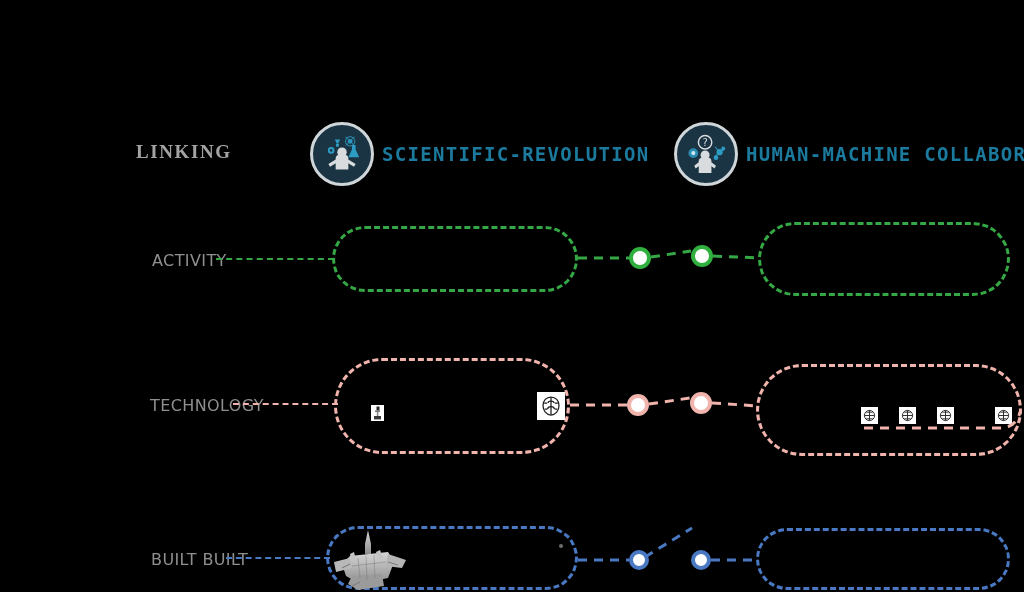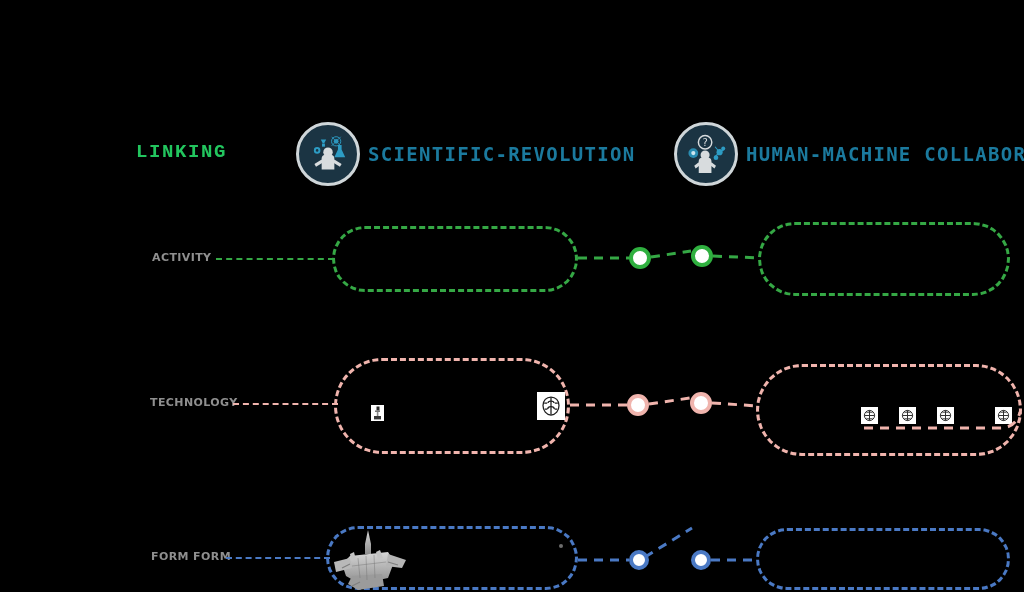--- a/index.html
+++ b/index.html
@@ -6,40 +6,40 @@
   body{
     width:1024px;height:592px;position:relative;overflow:hidden;
     font-family:"DejaVu Sans Mono","Liberation Mono",monospace;
   }
   .stage{position:absolute;inset:0;}
 
   
   .linking-label{
     position:absolute;left:136px;top:141px;
     font-size:19px;font-weight:700;letter-spacing:1.6px;
-    color:#22c55e;
-    font-family:Liberation Mono, monospace;
+    color:#a3a3a3;
+    font-family:Liberation Serif, serif;
   }
   .col-head{position:absolute;display:flex;align-items:center;gap:8px;}
   .col-head .title{
     font-size:19px;font-weight:700;letter-spacing:1.3px;color:#1b7a9e;
     white-space:nowrap;
     font-family:"DejaVu Sans Mono","Liberation Mono",monospace;
   }
   .badge{
     width:64px;height:64px;border-radius:50%;
     background:#1b3443;border:3px solid #cfd6d9;
     position:relative;flex:0 0 auto;box-sizing:border-box;
   }
   .badge svg{position:absolute;inset:0;width:100%;height:100%;}
 
   
   .row-label{
     position:absolute;
-    font-size:11px;font-weight:700;letter-spacing:.4px;color:#8f8f8f;
+    font-size:16px;font-weight:400;letter-spacing:.4px;color:#8f8f8f;
     font-family:"DejaVu Sans","Liberation Sans",sans-serif;
     white-space:nowrap;
   }
 
   
   .capsule{
     position:absolute;box-sizing:border-box;
     border-style:dashed;border-width:3px;
     background:transparent;
   }
@@ -76,21 +76,21 @@
   .model{position:absolute;}
   .speck{position:absolute;border-radius:50%;background:#6d6d6d;}
 </style>
 </head>
 <body>
 
 <div class="stage">
 
   <div class="linking-label">LINKING</div>
 
-  <div class="col-head" style="left:296px;top:122px;">
+  <div class="col-head" style="left:310px;top:122px;">
     <div class="badge">
       <svg viewBox="0 0 64 64" aria-hidden="true">
 
         <circle cx="32" cy="30" r="5.2" fill="#d8dcde"></circle>
         <path d="M25 37c0-3.2 3.1-5 7-5s7 1.8 7 5v12H25z" fill="#d8dcde"></path>
         <path d="M25 38 L17 43 L18.8 46 L26.5 41.5 Z" fill="#d8dcde"></path>
         <path d="M39 38 L47 43 L45.2 46 L37.5 41.5 Z" fill="#d8dcde"></path>
 
         <g fill="#2d9cc4">
           <path d="M24 16h6l-2.2 4.2h-1.6z"></path>
@@ -217,21 +217,21 @@
     <svg width="17" height="17" viewBox="0 0 28 28" aria-hidden="true">
       <rect width="28" height="28" fill="#ffffff"></rect>
       <g stroke="#2a2a2a" stroke-width="1.6" fill="none">
         <circle cx="14" cy="14" r="8.4"></circle>
         <path d="M14 5.6v16.8M5.6 14h16.8"></path>
         <path d="M9 9.4c2-1.4 8-1.4 10 0M9 18.6c2 1.4 8 1.4 10 0"></path>
       </g>
     </svg>
   </div>
 
-  <div class="row-label" style="left:151px;top:550px;">FORM FORM</div>
+  <div class="row-label" style="left:151px;top:550px;">BUILT BUILT</div>
   <div class="leader ld-blue" style="left:226px;top:557px;width:104px;"></div>
 
   <div class="capsule cap-built" style="left:326px;top:526px;width:252px;height:64px;border-radius:32px;"></div>
 
   <div class="capsule cap-built" style="left:756px;top:528px;width:254px;height:62px;border-radius:31px;"></div>
 
   <div class="dot dot-blue" style="left:629px;top:550px;width:20px;height:20px;"></div>
   <div class="dot dot-blue" style="left:691px;top:550px;width:20px;height:20px;"></div>
 
   <div class="model" style="left:330px;top:528px;width:80px;height:64px;">

